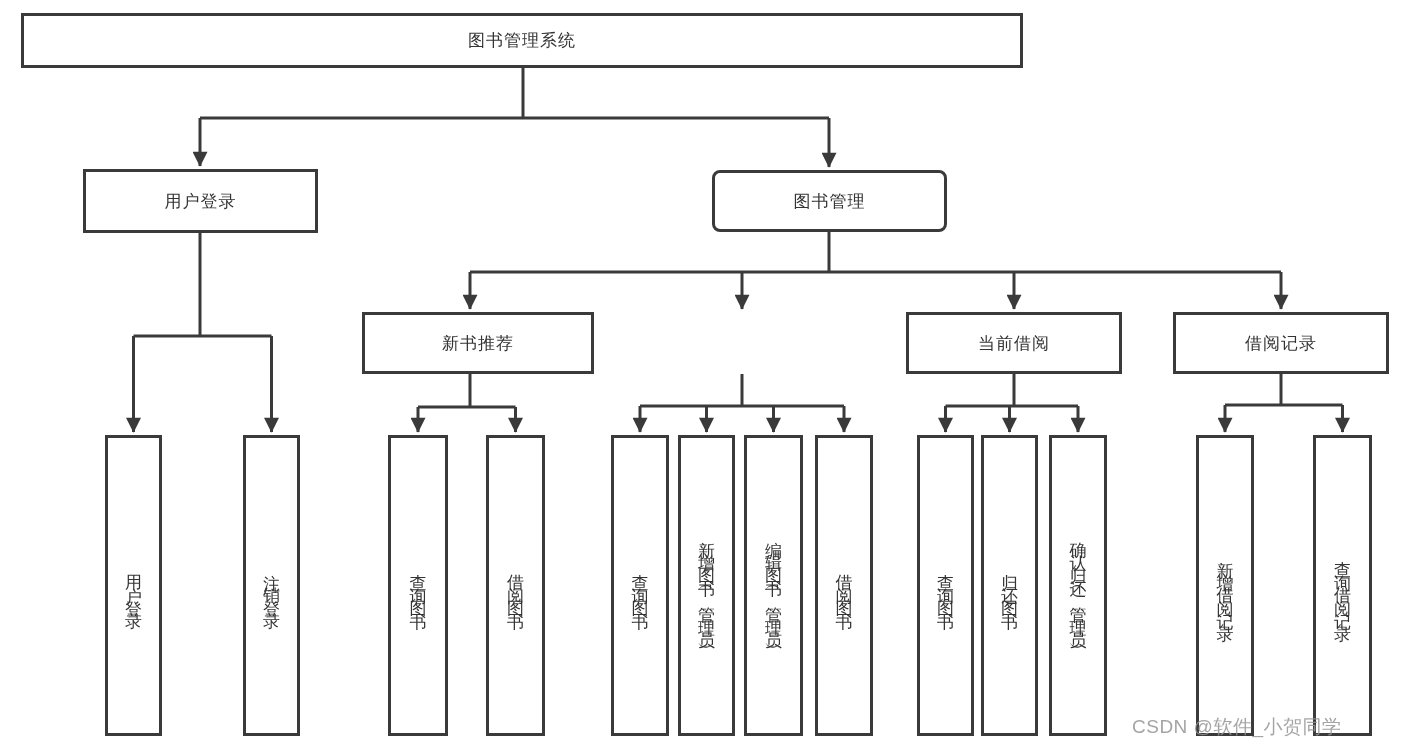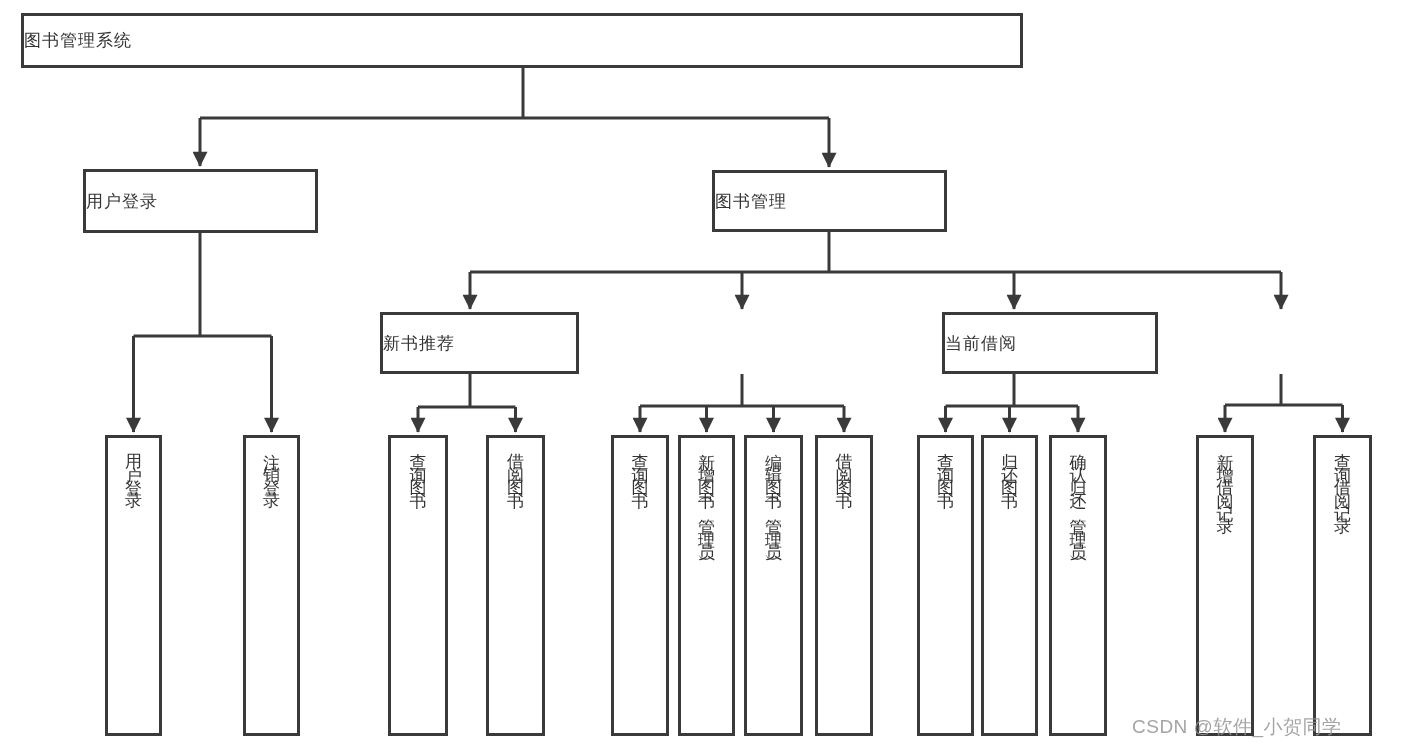--- a/index.html
+++ b/index.html
@@ -10,21 +10,21 @@
   }
   .canvas {
     position: absolute; left: 0; top: 0; width: 1405px; height: 747px;
     background: #ffffff;
   }
   .connectors { position: absolute; left: 0; top: 0; width: 1405px; height: 747px; }
   .node {
     position: absolute;
     background: #ffffff;
     border: 3px solid #3a3a3a;
-    display: flex; align-items: center; justify-content: flex-start;
+    display: flex; align-items: center; justify-content: center;
     color: #333333;
     font-size: 17px;
     letter-spacing: 1px;
     text-align: center;
     z-index: 2;
   }
   .node.vertical {
     writing-mode: vertical-rl;
     text-orientation: mixed;
     letter-spacing: 13px;
@@ -96,29 +96,32 @@
     </g>
   </svg>
 
   <div class="node" style="left:21px; top:13px; width:1002px; height:55px;">
     <span>图书管理系统</span>
   </div>
 
   <div class="node" style="left:83px; top:169px; width:235px; height:64px;">
     <span>用户登录</span>
   </div>
-  <div class="node" style="left:712px; top:170px; width:235px; height:62px;">
+  <div class="node" style="left:712px; top:170px; width:235px; height:62px;border-radius:8px;">
     <span>图书管理</span>
   </div>
 
-  <div class="node" style="left:380px; top:312px; width:199px; height:62px;">
+  <div class="node" style="left:362px; top:312px; width:232px; height:62px;">
     <span>新书推荐</span>
   </div>
-  <div class="node" style="left:906px; top:312px; width:216px; height:62px;margin-left:36px;">
+  <div class="node" style="left:906px; top:312px; width:216px; height:62px;">
     <span>当前借阅</span>
+  </div>
+  <div class="node" style="left:1173px; top:312px; width:216px; height:62px;">
+    <span>借阅记录</span>
   </div>
 
   <div class="node vertical" style="left:105px; top:435px; width:57px; height:301px;">
     <span>用户登录</span>
   </div>
   <div class="node vertical" style="left:243px; top:435px; width:57px; height:301px;">
     <span>注销登录</span>
   </div>
 
   <div class="node vertical" style="left:388px; top:435px; width:60px; height:301px;">

